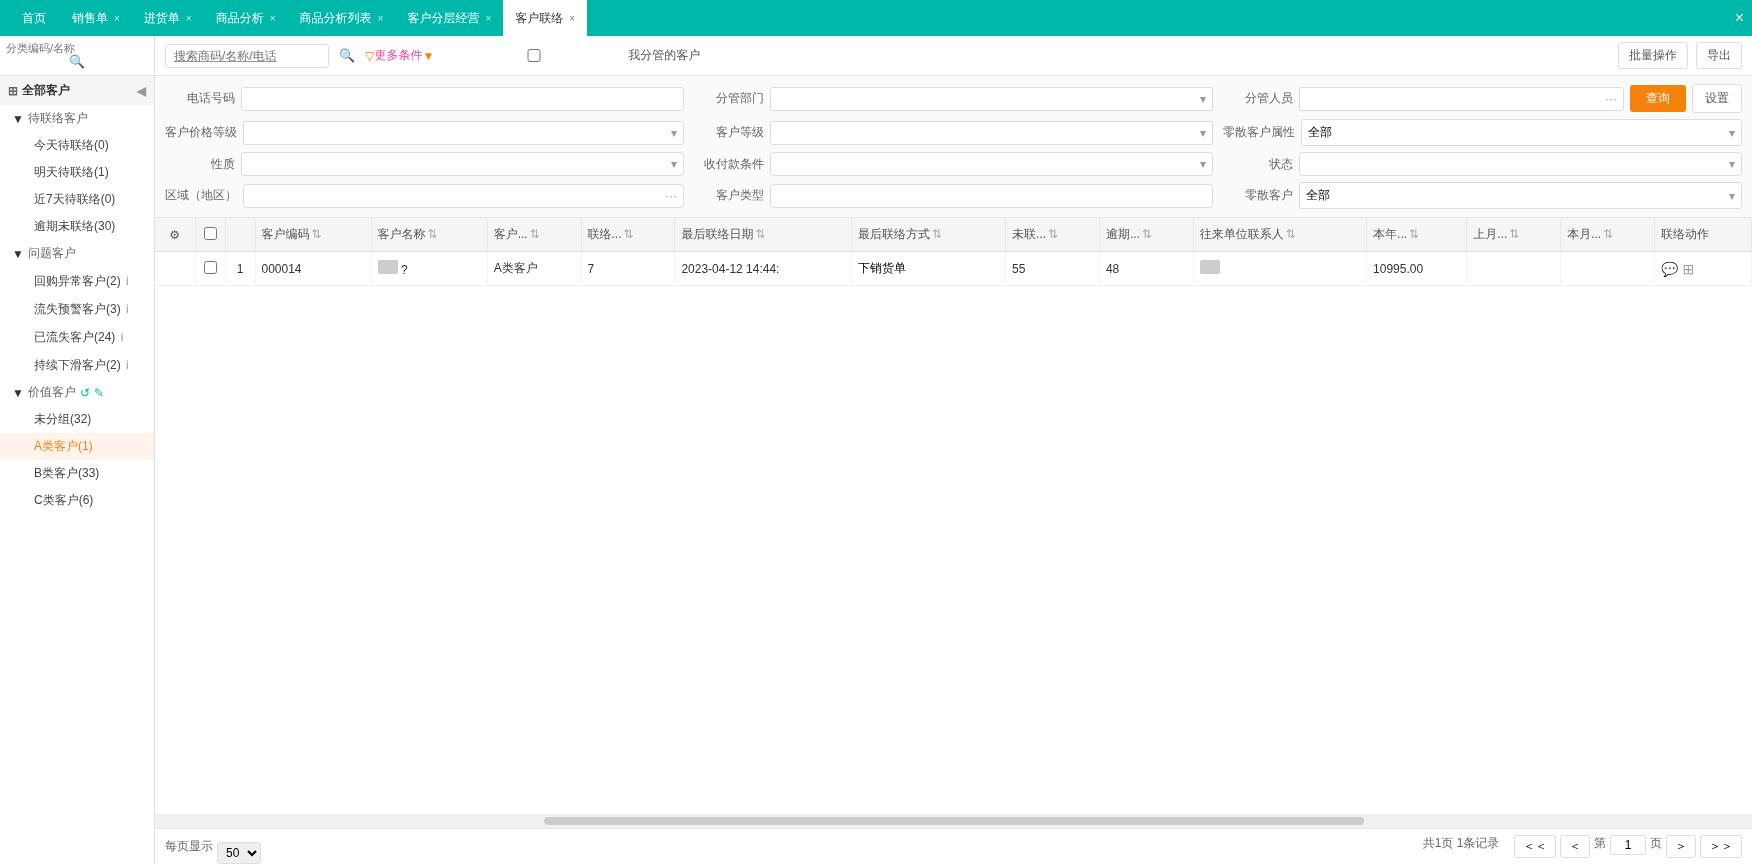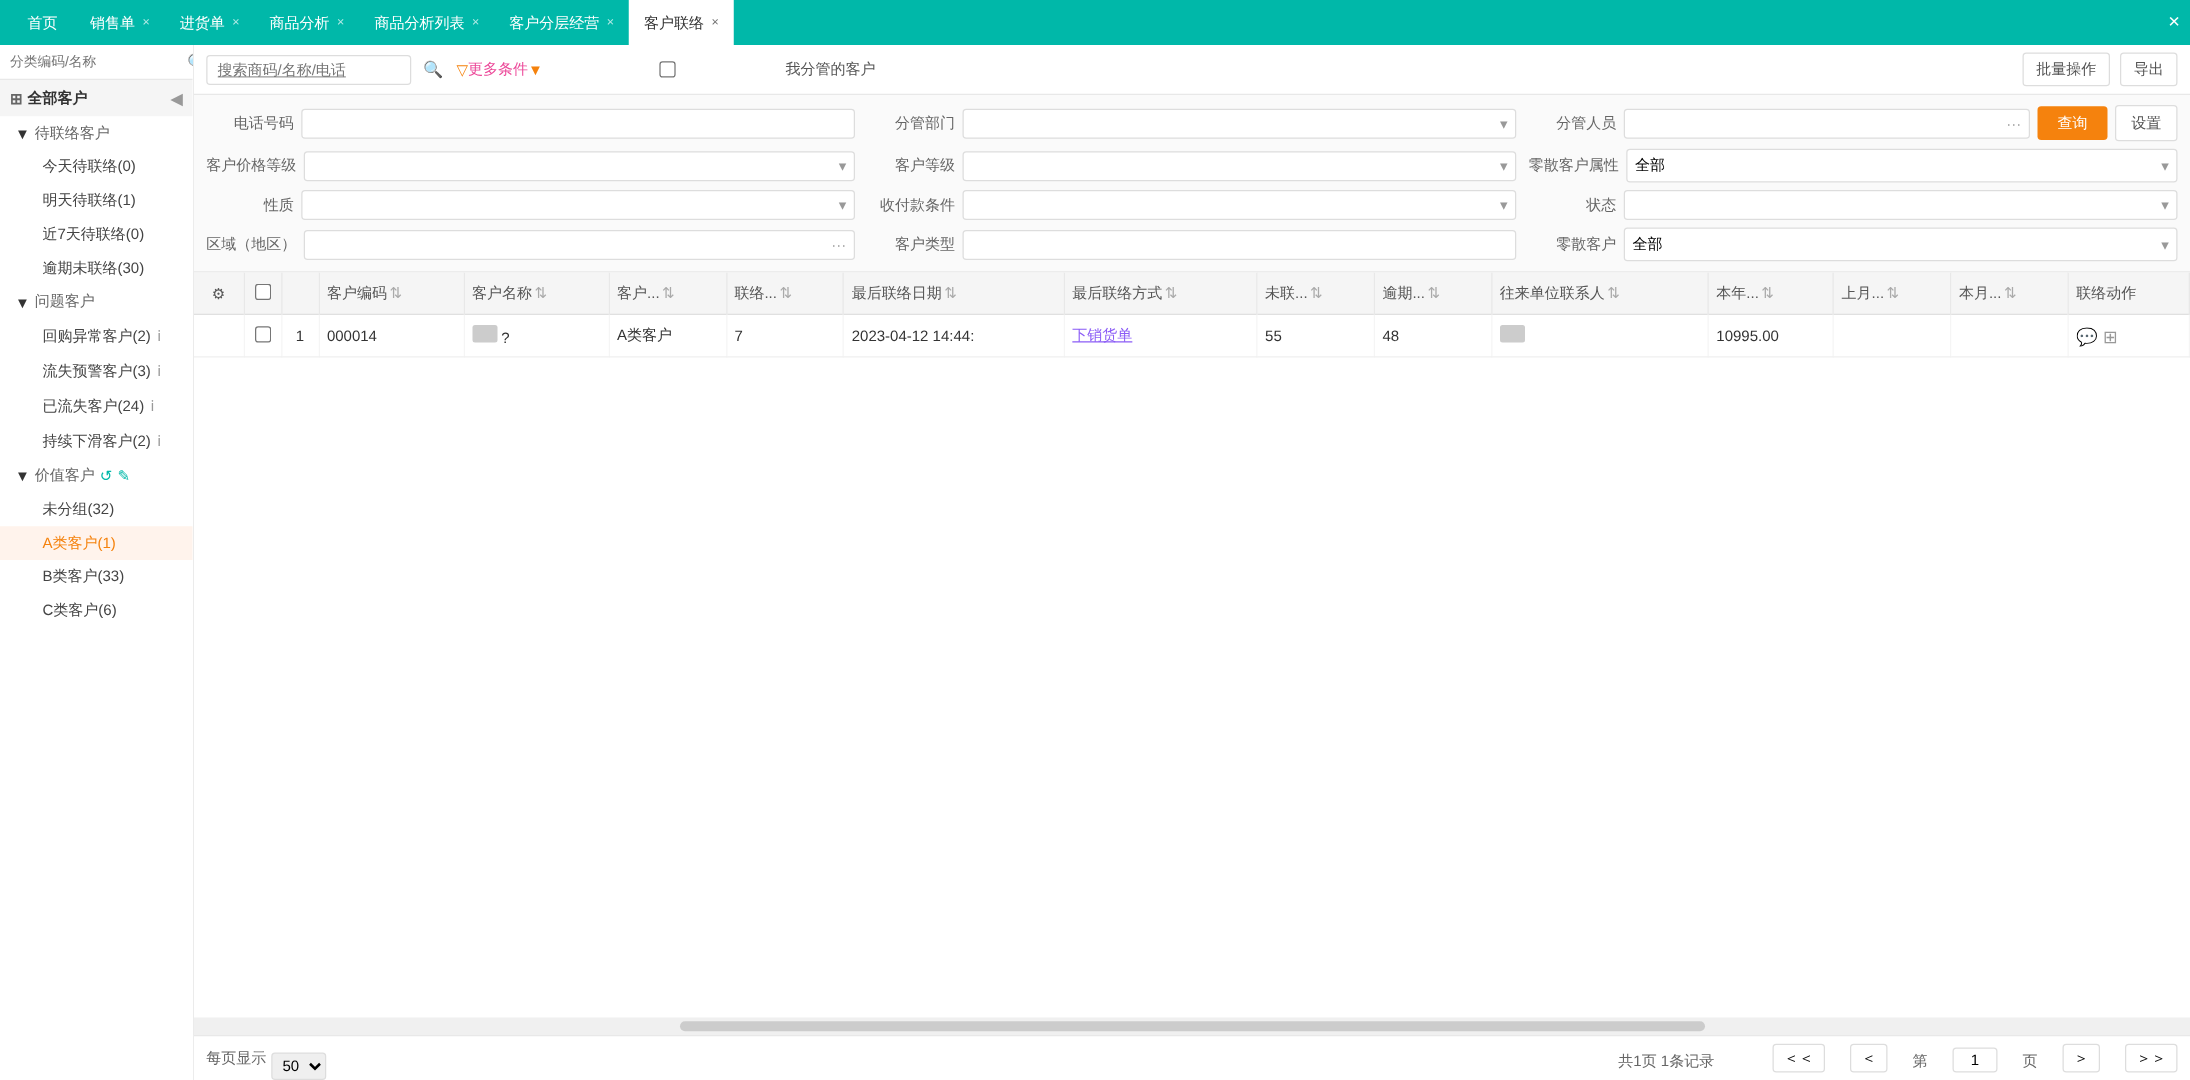--- a/index.html
+++ b/index.html
@@ -55,20 +55,21 @@
       border-right: 1px solid #e0e0e0;
       display: flex;
       flex-direction: column;
       overflow-y: auto;
     }
     .sidebar-search {
       display: flex;
       align-items: center;
       padding: 6px 8px;
       border-bottom: 1px solid #e8e8e8;
+      flex-direction: column;
     }
     .sidebar-search input {
       flex: 1;
       border: none;
       outline: none;
       font-size: 11px;
       color: #999;
     }
     .sidebar-search .search-icon {
       color: #00b8a9;
@@ -271,21 +272,21 @@
       white-space: nowrap;
     }
     table th .sort-icon { color: #aaa; margin-left: 2px; }
     table td {
       padding: 8px 6px;
       border-bottom: 1px solid #f0f0f0;
       border-right: 1px solid #f5f5f5;
       color: #333;
       white-space: nowrap;
     }
-    .link-text { color: #8b5cf6; text-decoration: underline; cursor: pointer; }
+    .link-text { color: #000000; cursor: pointer; }
     .gear-col { width: 40px; text-align: center; }
     .check-col { width: 30px; text-align: center; }
     .num-col { width: 30px; text-align: center; }
 
     
     .pagination-bar {
       height: 36px;
       border-top: 1px solid #e8e8e8;
       display: flex;
       align-items: center;
@@ -314,22 +315,22 @@
     }
     .per-page select {
       border: 1px solid #ddd;
       padding: 2px 4px;
       border-radius: 3px;
       margin-top: 12px;
     }
     .page-nav {
       margin-left: auto;
       display: flex;
-      align-items: flex-end;
-      gap: 20px;
+      align-items: flex-start;
+      gap: 4px;
       color: #666;
     }
     .page-btn {
       border: 1px solid #ddd;
       background: white;
       padding: 2px 8px;
       cursor: pointer;
       border-radius: 3px;
     }
     .page-input {

